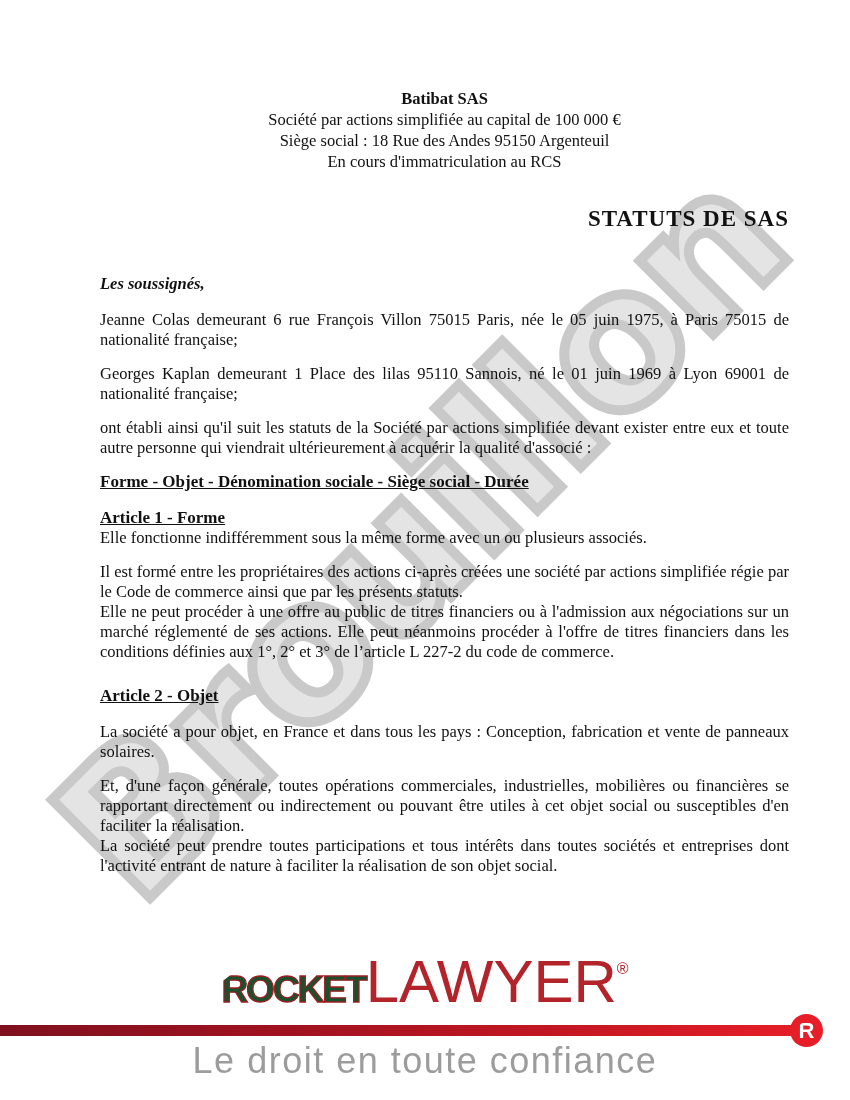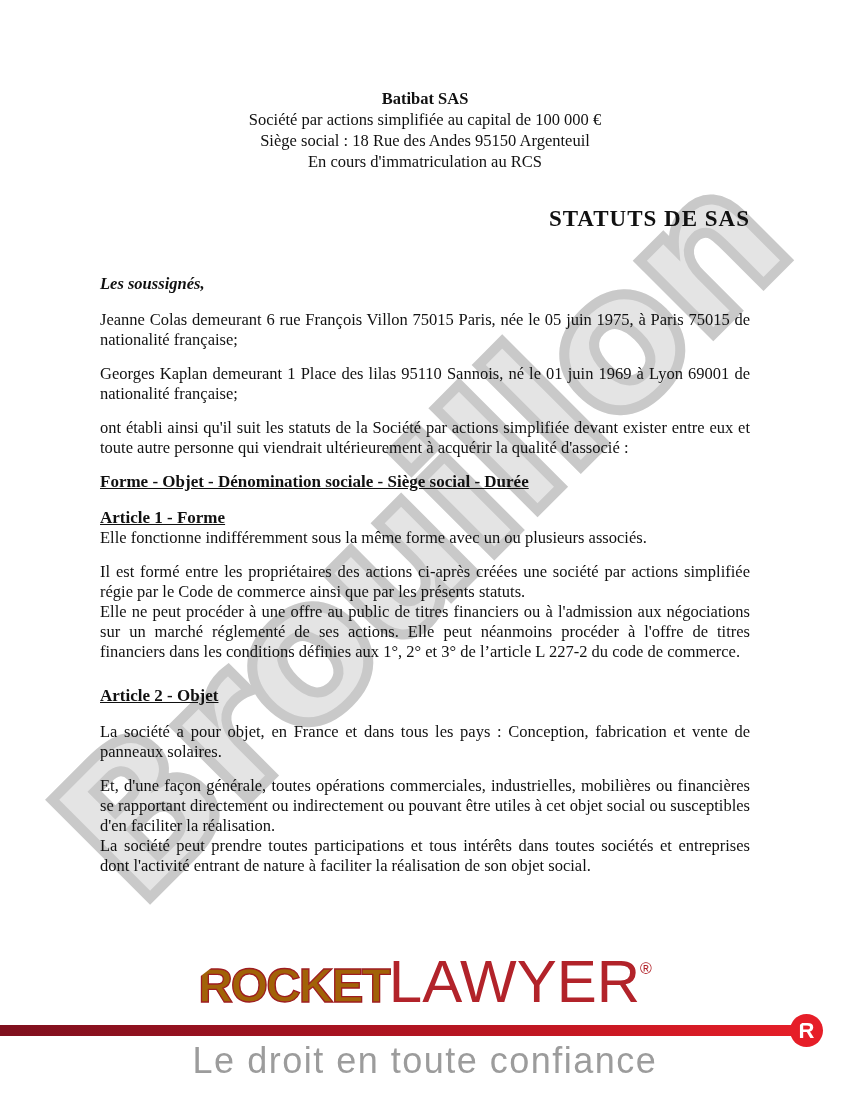--- a/index.html
+++ b/index.html
@@ -10,21 +10,21 @@
   
   .watermark{
     position:absolute;left:420px;top:535px;z-index:0;
     transform:translate(-50%,-50%) rotate(-45deg);
     font-family:"DejaVu Sans",sans-serif;font-weight:bold;
     font-size:190px;letter-spacing:-4px;white-space:nowrap;
     color:#e4e4e4;-webkit-text-stroke:10px #c9c9c9;
   }
 
   
-  .doc{position:relative;z-index:1;padding:88px 100px 0 100px;
+  .doc{position:relative;z-index:1;padding:88px 61px 0 100px;
        font-size:16.5px;line-height:20px;text-align:justify;}
   .doc-header{text-align:center;line-height:21px;}
   .doc-header p{margin:0;}
   .co-name{font-weight:bold;}
   .title{font-size:23px;font-weight:bold;text-align:right;
          letter-spacing:1px;margin:34px 0 0;line-height:26px;}
   .intro{font-weight:bold;font-style:italic;margin:42px 0 0;}
   .para{margin:14px 0 0;}
   .para.first{margin-top:16px;}
   .para.tight{margin-top:0;}
@@ -35,22 +35,22 @@
 
   .fade{color:#8d8d8d;}
   @supports (-webkit-background-clip: text){
     .fade{background:linear-gradient(180deg,#383838 0%,#5f5f5f 35%,#989898 70%,#adadad 100%);
           -webkit-background-clip:text;background-clip:text;color:transparent;}
   }
 
   
   .logo-row{position:absolute;top:958px;left:0;width:850px;text-align:center;
             z-index:2;font-family:"Liberation Sans",sans-serif;white-space:nowrap;}
-  .logo-rocket{display:inline-block;font-size:48px;font-weight:700;
-               letter-spacing:-2px;color:#a16207;-webkit-text-stroke:1.3px #9e1c20;
+  .logo-rocket{display:inline-block;font-size:37px;font-weight:700;
+               letter-spacing:-2px;color:#14532d;-webkit-text-stroke:1.3px #9e1c20;
                position:relative;line-height:48px;}
   .r-notch{position:absolute;left:0px;top:6px;width:13px;height:10px;background:#fff;
            clip-path:polygon(0 0,100% 0,0 100%);}
   .logo-lawyer{display:inline-block;font-size:60px;font-weight:400;
                letter-spacing:0px;color:#b2232a;line-height:48px;}
   .logo-reg{display:inline-block;font-size:16px;color:#b2232a;
             vertical-align:28px;font-weight:400;}
   .red-bar{position:absolute;left:0;top:1025px;width:806px;height:11px;z-index:1;
            background:linear-gradient(90deg,#7f101e 0%,#a01220 35%,#c41722 70%,#e61e28 100%);}
   .badge{position:absolute;left:790px;top:1014px;width:33px;height:33px;z-index:2;

